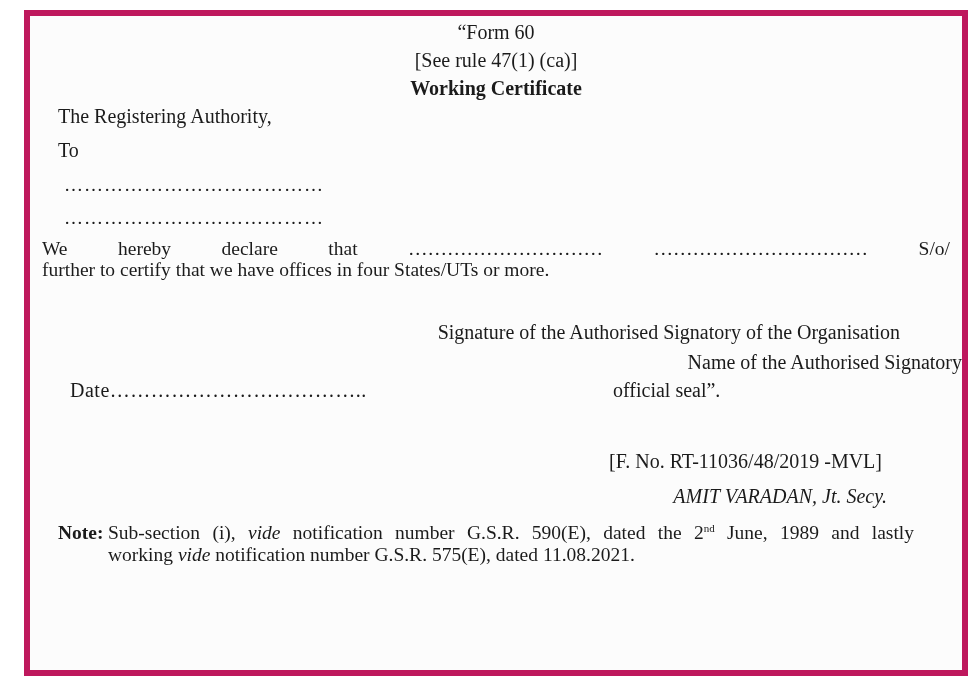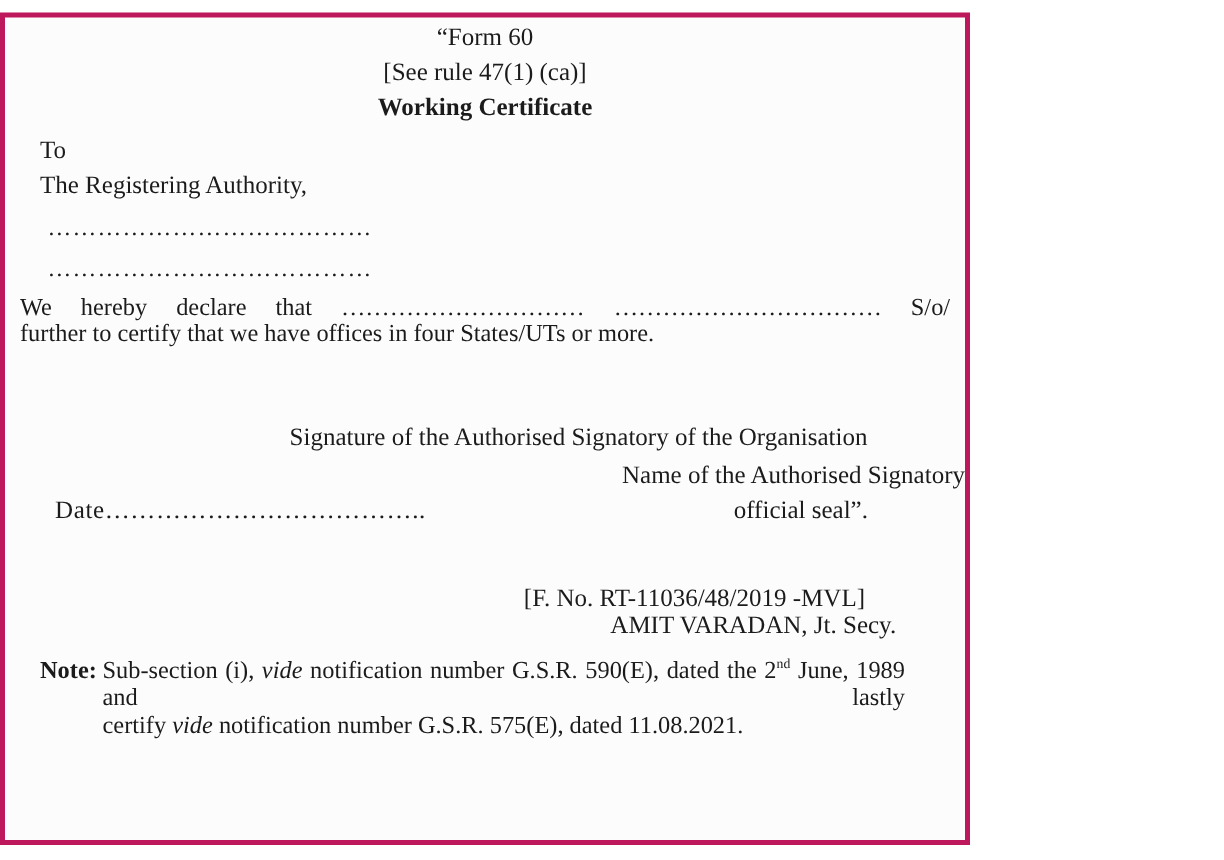--- a/index.html
+++ b/index.html
@@ -5,23 +5,23 @@
   * { box-sizing: border-box; margin: 0; padding: 0; }
   html, body {
     width: 979px; height: 688px;
     background: #ffffff;
     font-family: "Liberation Serif", serif;
     color: #1b1b1b;
     overflow: hidden;
   }
   .page {
     position: absolute;
-    left: 0; top: 10px;
-    width: 776px; height: 666px;
-    border: 4px solid #be185d;
+    left: 24px; top: 10px;
+    width: 944px; height: 666px;
+    border: 6px solid #be185d;
     background: #fcfcfc;
   }
   .line { font-size: 20px; line-height: 28px; }
   .center { text-align: center; }
   .bold { font-weight: bold; }
 
   .header-block { padding-top: 2px; }
 
   .addr-line { font-size: 20px; line-height: 28px; padding-left: 28px; }
   .salutation { margin-top: 6px; }
@@ -36,34 +36,34 @@
 
   .decl {
     margin-top: 10px;
     padding: 0 12px;
     font-size: 19.5px; line-height: 21px;
   }
   .jline { text-align: justify; text-align-last: justify; }
 
   .sig-line { font-size: 20px; line-height: 21px; text-align: right; }
   .sig-applicant { margin-top: 44px; padding-right: 78px; }
-  .sig-org       { margin-top: 62px; padding-right: 78px; }
+  .sig-org       { margin-top: 42px; padding-right: 62px; }
   .sig-name      { margin-top: 9px;  }
 
   .date-row {
     margin-top: 7px;
     position: relative;
     font-size: 20px; line-height: 21px;
     height: 21px;
   }
   .date-cell { padding-left: 40px; letter-spacing: 0.5px; }
   .seal-cell { position: absolute; left: 583px; top: 0; }
 
   .file-no { margin-top: 50px; padding-right: 80px; }
-  .secy    { margin-top: 0;  padding-right: 55px; }
+  .secy    { margin-top: 14px;  padding-right: 75px; font-style: italic; }
 
   .note-block {
     margin-top: 15px;
     display: flex;
     padding: 0 48px 0 28px;
     font-size: 19.5px; line-height: 22px;
   }
   .note-label { font-weight: bold; width: 50px; flex-shrink: 0; }
   .note-text { flex: 1; }
   .note-text .last-line { text-align: left; }
@@ -74,22 +74,22 @@
 <body>
 
 <div class="page">
 
   <div class="header-block">
     <div class="line center">“Form 60</div>
     <div class="line center">[See rule 47(1) (ca)]</div>
     <div class="line center bold">Working Certificate</div>
   </div>
 
+  <div class="addr-line">The Registering Authority,</div>
   <div class="addr-line salutation">To</div>
-  <div class="addr-line">The Registering Authority,</div>
 
   <div class="dots-line dots-1">…………………………………</div>
   <div class="dots-line dots-2">…………………………………</div>
 
   <div class="decl">
     <div class="jline">
       <span>We</span>
       <span>hereby</span>
       <span>declare</span>
       <span>that</span>
@@ -108,17 +108,17 @@
     <span class="seal-cell">official seal”.</span>
   </div>
 
   <div class="sig-line file-no">[F. No. RT-11036/48/2019 -MVL]</div>
   <div class="sig-line secy">AMIT VARADAN, Jt. Secy.</div>
 
   <div class="note-block">
     <div class="note-label">Note:</div>
     <div class="note-text">
       <div class="jline"><span>Sub-section (i), </span><span class="italic">vide</span><span> notification number G.S.R. 590(E), dated the 2</span><sup>nd</sup><span> June, 1989 and lastly</span></div>
-      <div class="last-line"><span>certify </span><span class="italic">vide</span><span> notification number G.S.R. 575(E), dated 11.08.2021.</span></div>
+      <div class="last-line"><span>working </span><span class="italic">vide</span><span> notification number G.S.R. 575(E), dated 11.08.2021.</span></div>
     </div>
   </div>
 
 </div>
 
 </body></html>

